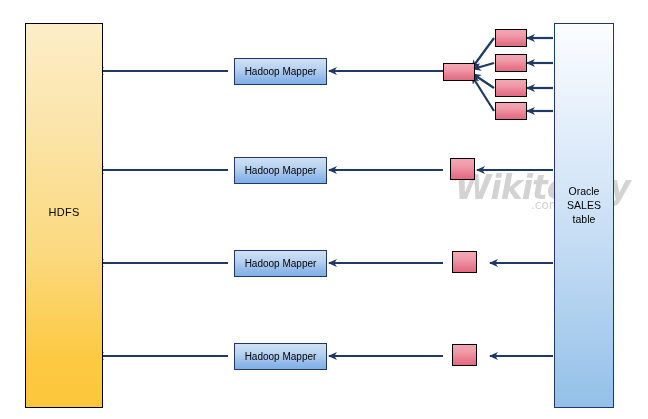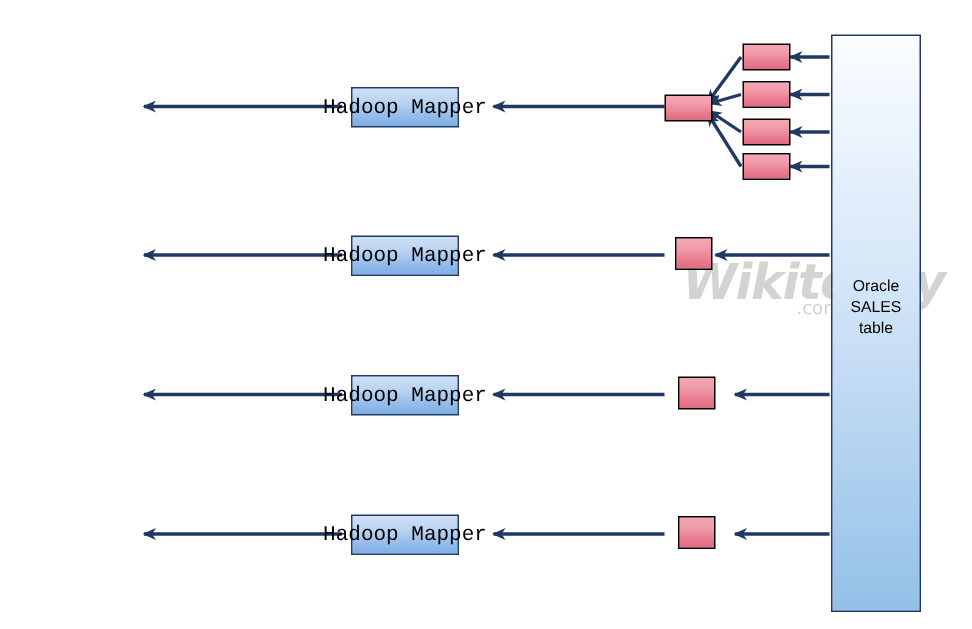--- a/index.html
+++ b/index.html
@@ -58,32 +58,31 @@
     top: 160px;
     text-align: center;
     font-size: 10.5px;
     line-height: 14px;
     color: #000000;
   }
 
   
   .mapper-box {
     position: absolute;
-    width: 72px;
+    width: 93px;
     height: 27px;
     border: 1.2px solid #1f3864;
     background: linear-gradient(to bottom, #cfe0f5 0%, #b7d2f0 40%, #93baea 75%, #7fafe6 100%);
     box-sizing: border-box;
     display: flex;
     align-items: center;
     justify-content: center;
-    font-size: 14px;
+    font-size: 10px;
     color: #000000;
     white-space: nowrap;
-    font-family: Liberation Mono, monospace;
   }
 
   
   .pink-box {
     position: absolute;
     border: 1.3px solid #000000;
     background: linear-gradient(to bottom, #f4a7b3 0%, #f09aa8 35%, #e8798d 75%, #e06c82 100%);
     box-sizing: border-box;
   }
   .pink-lg { width: 30px; height: 16px; }
@@ -173,20 +172,23 @@
       <line x1="553" y1="263" x2="490" y2="263"></line>
       <line x1="553" y1="356" x2="490" y2="356"></line>
     </g>
   </svg>
 
   <div class="watermark">
     <div class="wm-main">Wikitechy</div>
     <div class="wm-sub">.com</div>
   </div>
 
+  <div class="hdfs-box">
+    <div class="hdfs-label">HDFS</div>
+  </div>
 
   <div class="oracle-box">
     <div class="oracle-label">
       <div>Oracle</div>
       <div>SALES</div>
       <div>table</div>
     </div>
   </div>
 
   <div class="mapper-box" style="left:234px; top:58px;">Hadoop Mapper</div>

